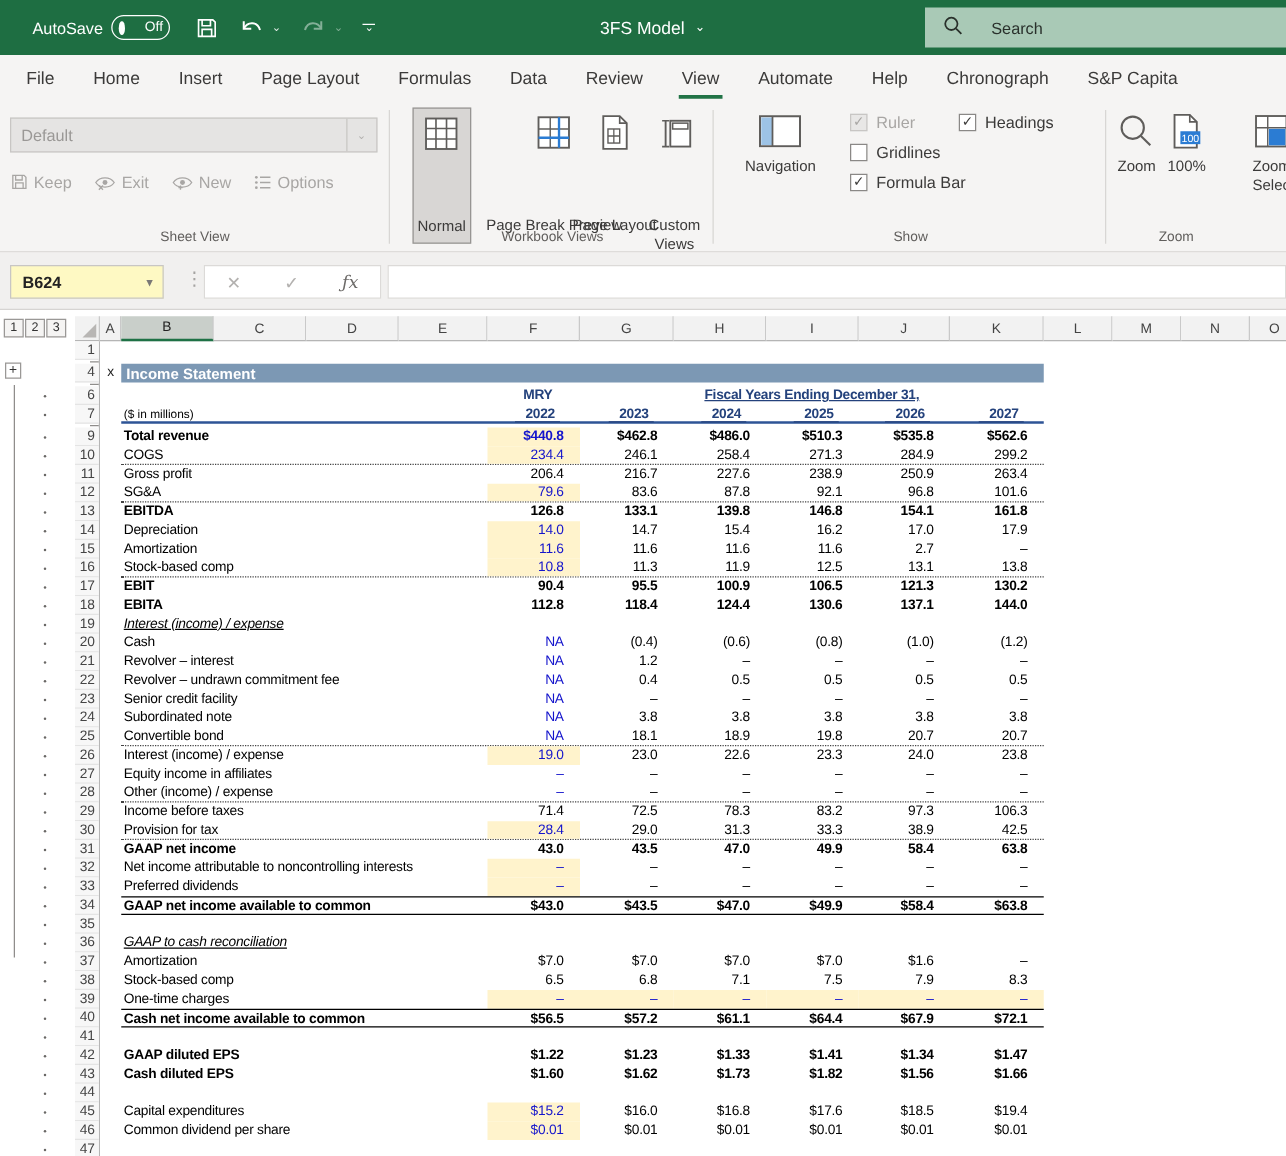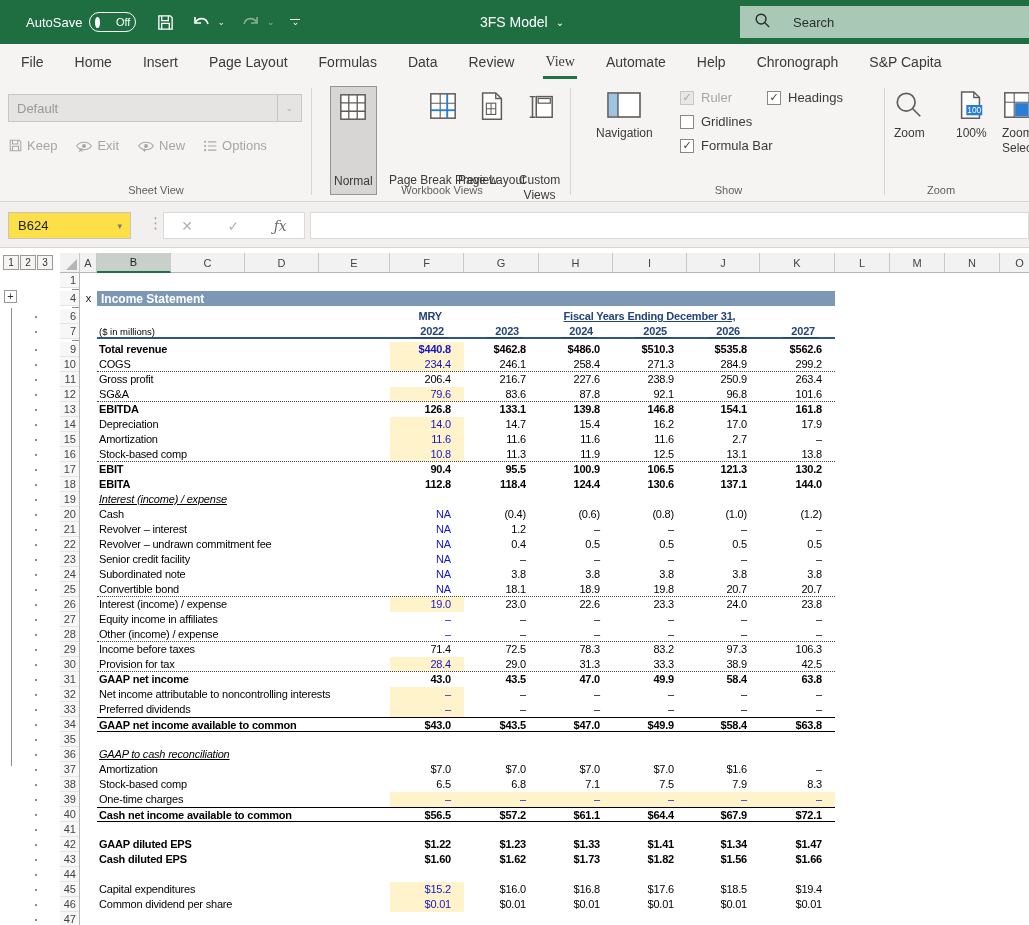--- a/index.html
+++ b/index.html
@@ -20,21 +20,21 @@
   .dim { opacity:.45; }
   #doc-title { position:absolute; left:480px; top:0; height:44px; display:flex; align-items:center;
     gap:8px; font-size:14px; color:#fff; }
   #search-box { position:absolute; left:740px; top:6px; width:289px; height:32px; background:#A9C9B6;
     display:flex; align-items:center; gap:22px; padding-left:14px; color:#29302b; font-size:13px; }
 
   
   #tabs { position:absolute; top:44px; left:0; width:100%; height:36px; background:#F5F4F3;
     display:flex; align-items:center; gap:31px; padding-left:21px; font-size:14px; color:#3b3a39; white-space:nowrap; }
   .tab { position:relative; cursor:default; }
-  .tab.active { font-weight:400;font-family:Liberation Serif, serif; }
+  .tab.active { font-weight:400; }
   .tab.active::after { content:""; position:absolute; left:-2px; right:-2px; bottom:-9px; height:3px; background:#217346; }
 
   
   #ribbon { position:absolute; top:80px; left:0; width:100%; height:122px; background:#F5F4F3;
     border-bottom:1px solid #D6D4D2; }
   .grp-label { position:absolute; bottom:5px; width:100%; text-align:center; font-size:11px; color:#605E5C; }
   .vdiv { position:absolute; top:8px; bottom:6px; width:1px; background:#D8D6D4; }
 
   .sheetview { position:absolute; left:0; top:0; width:312px; height:100%; }
   #sv-dropdown { position:absolute; left:8px; top:14px; width:294px; height:28px; background:#E5E4E3;
@@ -62,22 +62,22 @@
   .cb.disabled { color:#A8A6A4; }
   .cb.disabled .box { background:#E8E7E6; border-color:#C8C6C4; color:#A8A6A4; }
 
   .zoomgrp { position:absolute; left:886px; top:0; width:143px; height:100%; }
   .z-btn { position:absolute; top:10px; display:flex; flex-direction:column; align-items:center; gap:6px;
     font-size:12px; color:#3b3a39; text-align:center; line-height:1.25; }
 
   
   #fbar { position:absolute; top:202px; left:0; width:100%; height:46px; background:#F1F0EF;
     border-bottom:1px solid #D6D4D2; }
-  #name-box { position:absolute; left:8px; top:10px; width:123px; height:27px; background:#fde047;
-    border:1px solid #C8C6C4; display:flex; align-items:center; font-size:13px; color:#222; padding-left:9px; }
+  #name-box { position:absolute; left:8px; top:10px; width:123px; height:27px; background:#fef9c3;
+    border:1px solid #C8C6C4; display:flex; align-items:center; font-size:13px; color:#222; padding-left:9px;font-weight:bold; }
   #name-box .dd-arrow { margin-left:auto; padding-right:8px; color:#7a7876; font-size:9px; }
   #fx-dots { position:absolute; left:148px; top:12px; color:#a5a3a1; font-size:15px; letter-spacing:0; }
   #fx-box { position:absolute; left:163px; top:10px; width:142px; height:27px; background:#fff;
     border:1px solid #DCDAD8; display:flex; align-items:center; justify-content:space-around;
     color:#9d9b99; font-size:14px; }
   #fx-box .fx { font-family:"DejaVu Serif", serif; font-style:italic; color:#6d6b69; }
   #formula-input { position:absolute; left:310px; top:10px; right:0; height:27px; background:#fff;
     border:1px solid #DCDAD8; }
 
   
@@ -316,21 +316,21 @@
     </div>
 
     <div class="zoomgrp">
       <div class="z-btn" style="left:8px;">
         <svg width="30" height="30" viewBox="0 0 32 32">
             <circle cx="13" cy="13" r="9.5" fill="none" stroke="#5f5d5b" stroke-width="1.8"></circle>
             <path d="M20 20 L28 28" stroke="#5f5d5b" stroke-width="1.8"></path>
           </svg>
         <span>Zoom</span>
       </div>
-      <div class="z-btn" style="left:70px;">
+      <div class="z-btn" style="left:48px;">
         <svg width="28" height="30" viewBox="0 0 28 32">
             <path d="M4 2h13l6 6v22H4z" fill="#fff" stroke="#5f5d5b" stroke-width="1.6"></path>
             <path d="M17 2v6h6" fill="none" stroke="#5f5d5b" stroke-width="1.4"></path>
             <rect x="9" y="16" width="17" height="11" fill="#2B7CD3"></rect>
             <text x="17.5" y="25" font-size="9" fill="#fff" text-anchor="middle" font-family="Liberation Sans, sans-serif">100</text>
           </svg>
         <span>100%</span>
       </div>
       <div class="z-btn" style="left:116px;width:60px;align-items:flex-start;text-align:left;">
         <svg width="30" height="30" viewBox="0 0 32 32">

